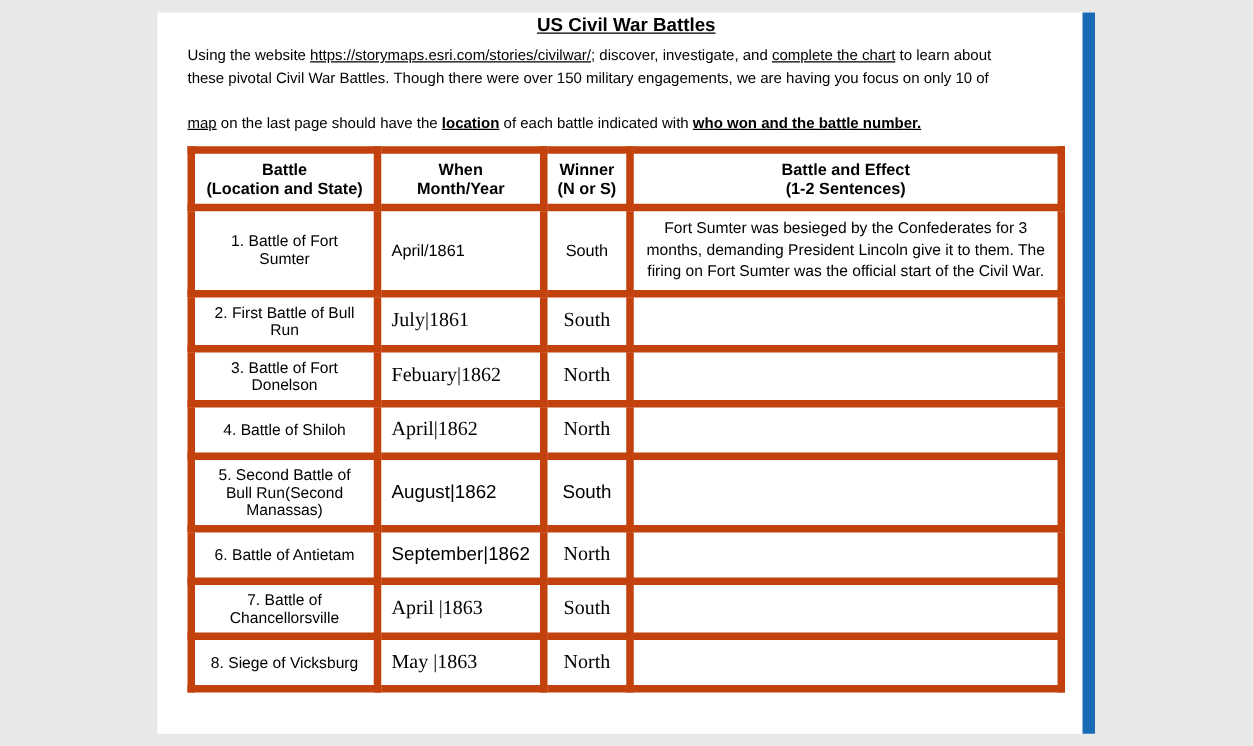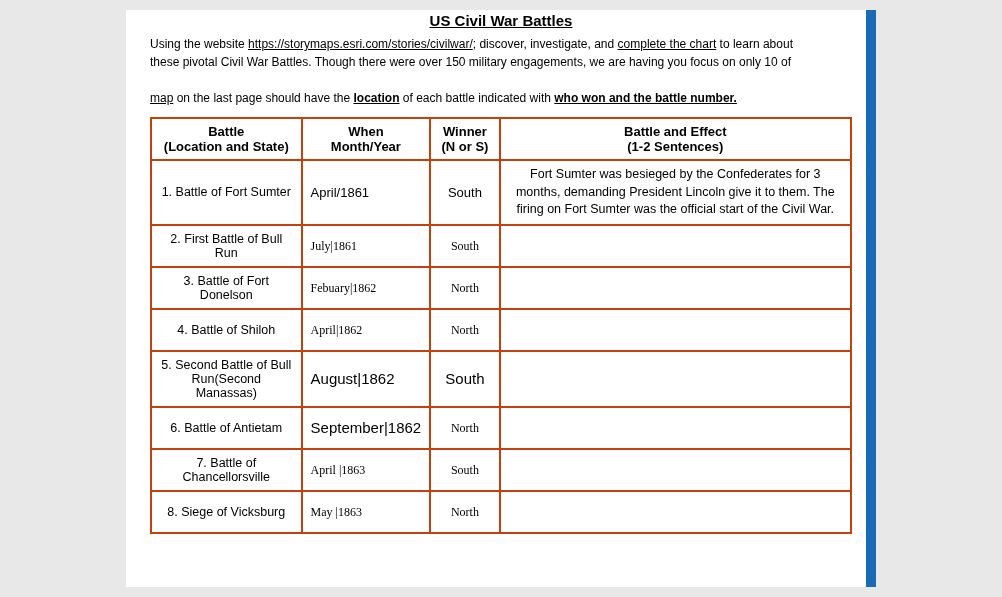--- a/index.html
+++ b/index.html
@@ -45,21 +45,21 @@
     }
     .intro u {
       text-decoration: underline;
     }
     table {
       width: 100%;
       border-collapse: collapse;
       border: 1px solid #555;
     }
     th, td {
-      border: 2px solid #c2410c;
+      border: 6px solid #c2410c;
       padding: 5px 8px;
       vertical-align: middle;
     }
     thead th {
       text-align: center;
       font-weight: bold;
       font-size: 13px;
       background: #fff;
     }
     .col-battle { width: 22%; text-align: center; }
@@ -69,21 +69,21 @@
     td.col-battle { font-size: 12.5px; }
     td.col-when { font-size: 13px; }
     td.col-winner { font-size: 13px; }
     td.col-effect { font-size: 12.5px; text-align: center; }
     .handwritten {
       font-family: Liberation Sans, sans-serif;
       font-size: 15px;
     }
     .handwritten-lg {
       font-family: 'Comic Sans MS', 'Segoe Script', cursive;
-      font-size: 12px;
+      font-size: 16px;
     }
     .row-tall td { height: 52px; }
     .row-normal td { height: 42px; }
     .row-double td { height: 56px; }
     .effect-text {
       font-size: 12px;
       text-align: center;
       line-height: 1.4;
     }
   </style>

